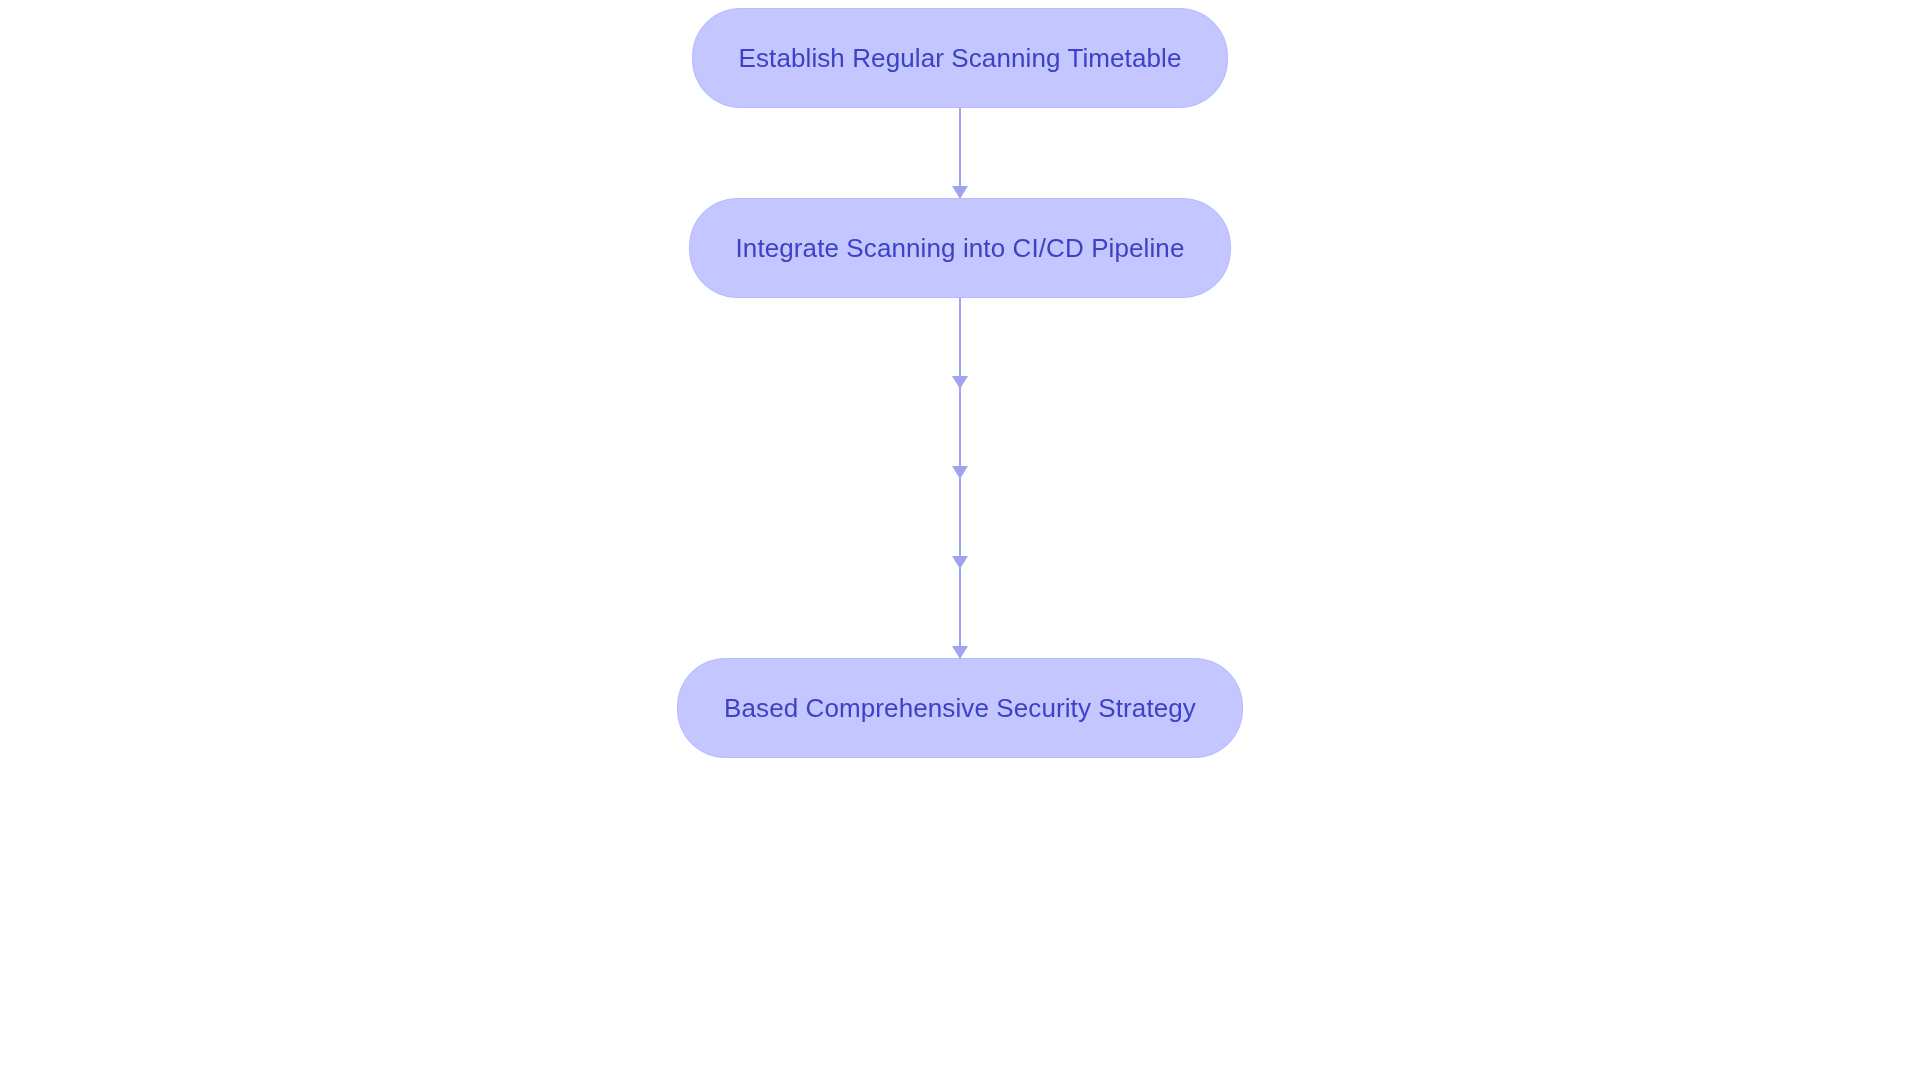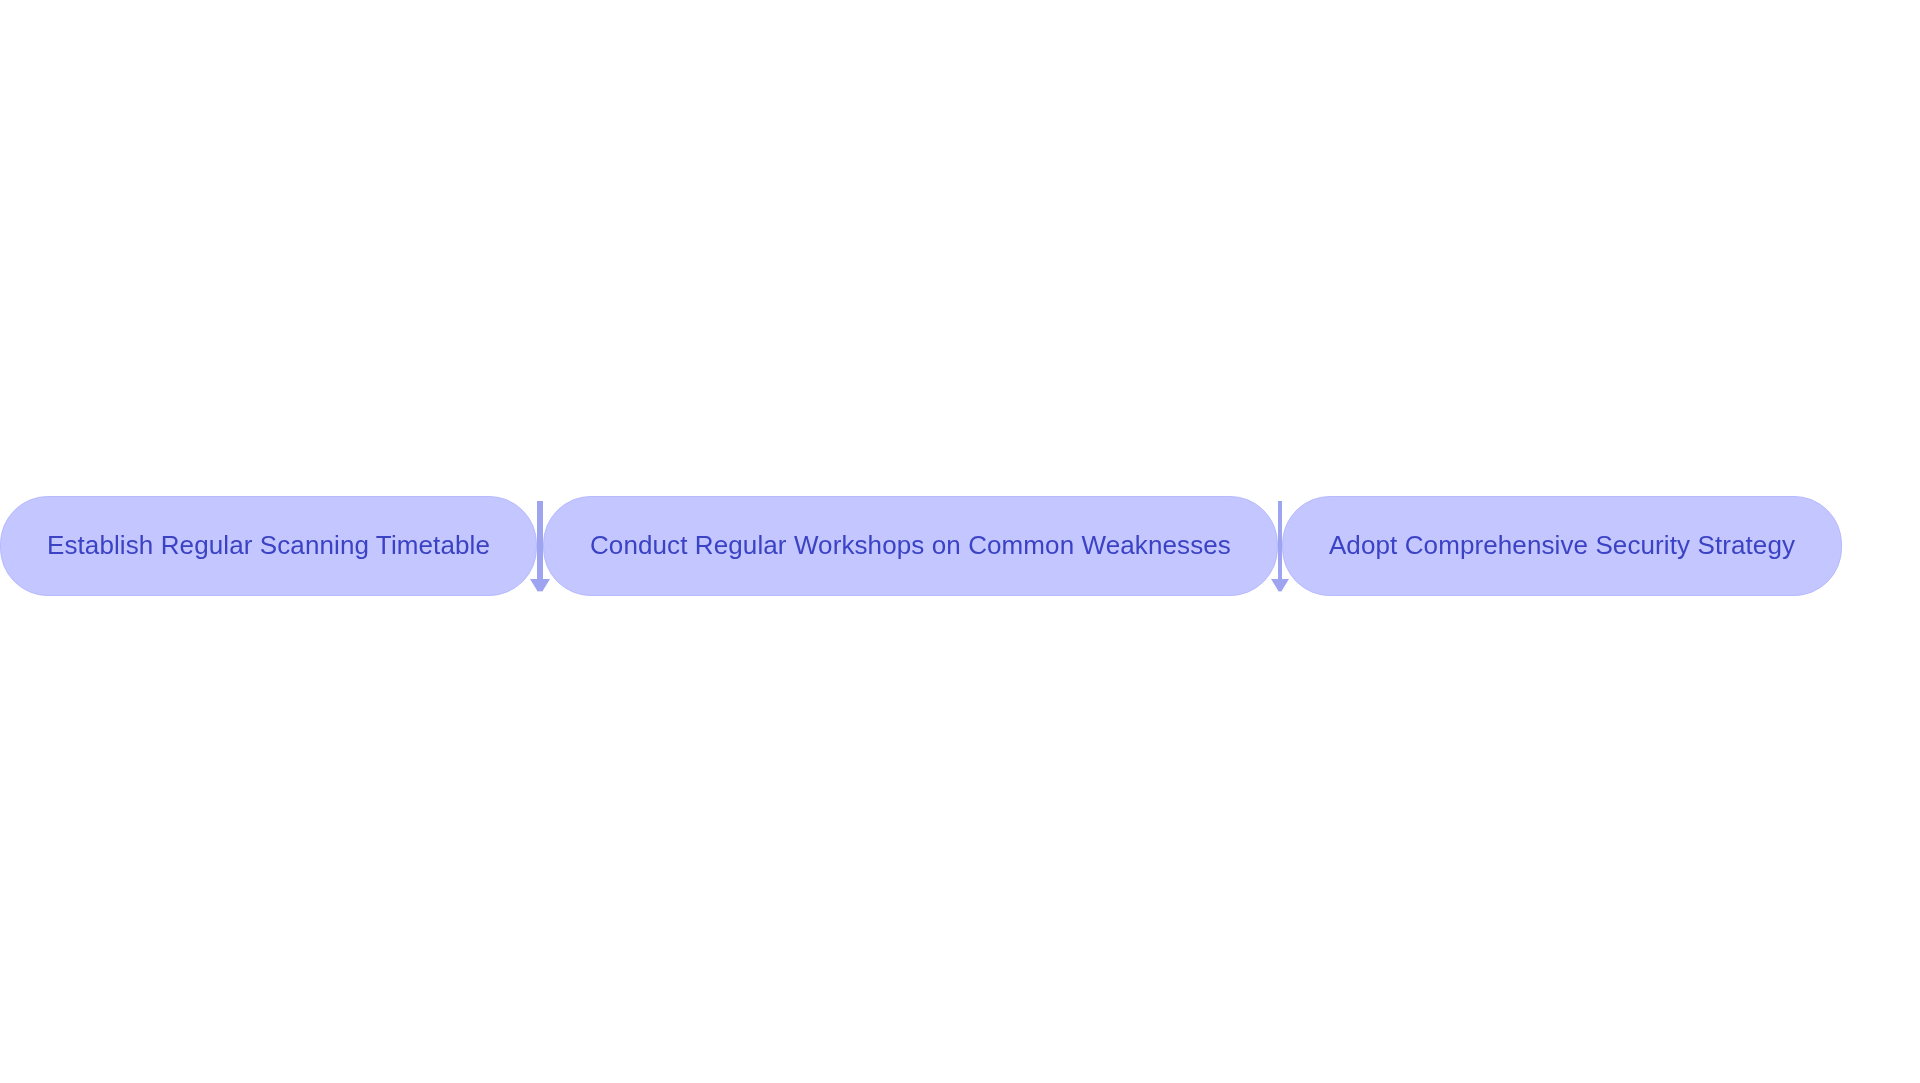--- a/index.html
+++ b/index.html
@@ -11,21 +11,21 @@
     width: 1920px;
     height: 1083px;
     font-family: "Liberation Sans", sans-serif;
     overflow: hidden;
   }
   #flowchart {
     position: relative;
     width: 1920px;
     height: 1083px;
     display: flex;
-    flex-direction: row;
+    flex-direction: column;
     align-items: center;
     justify-content: flex-start;
     box-sizing: border-box;
     padding-top: 8px;
   }
   .node {
     background: #c3c6ff;
     border: 1.5px solid #b6baff;
     border-radius: 48px;
     color: #3b42c4;
@@ -65,40 +65,40 @@
 <div id="flowchart">
 
   <div class="node">
     <span>Establish Regular Scanning Timetable</span>
   </div>
 
   <div class="connector">
     <span class="arrow-head"></span>
   </div>
 
+  <div class="node">
+    <span>Integrate Scanning into CI/CD Pipeline</span>
+  </div>
+
+  <div class="connector">
+    <span class="arrow-head"></span>
+  </div>
+
+
+  <div class="connector">
+    <span class="arrow-head"></span>
+  </div>
+
 
   <div class="connector">
     <span class="arrow-head"></span>
   </div>
 
 
   <div class="connector">
     <span class="arrow-head"></span>
   </div>
 
   <div class="node">
-    <span>Conduct Regular Workshops on Common Weaknesses</span>
-  </div>
-
-  <div class="connector">
-    <span class="arrow-head"></span>
-  </div>
-
-
-  <div class="connector">
-    <span class="arrow-head"></span>
-  </div>
-
-  <div class="node">
-    <span>Adopt Comprehensive Security Strategy</span>
+    <span>Based Comprehensive Security Strategy</span>
   </div>
 
 </div>
 
 </body></html>

